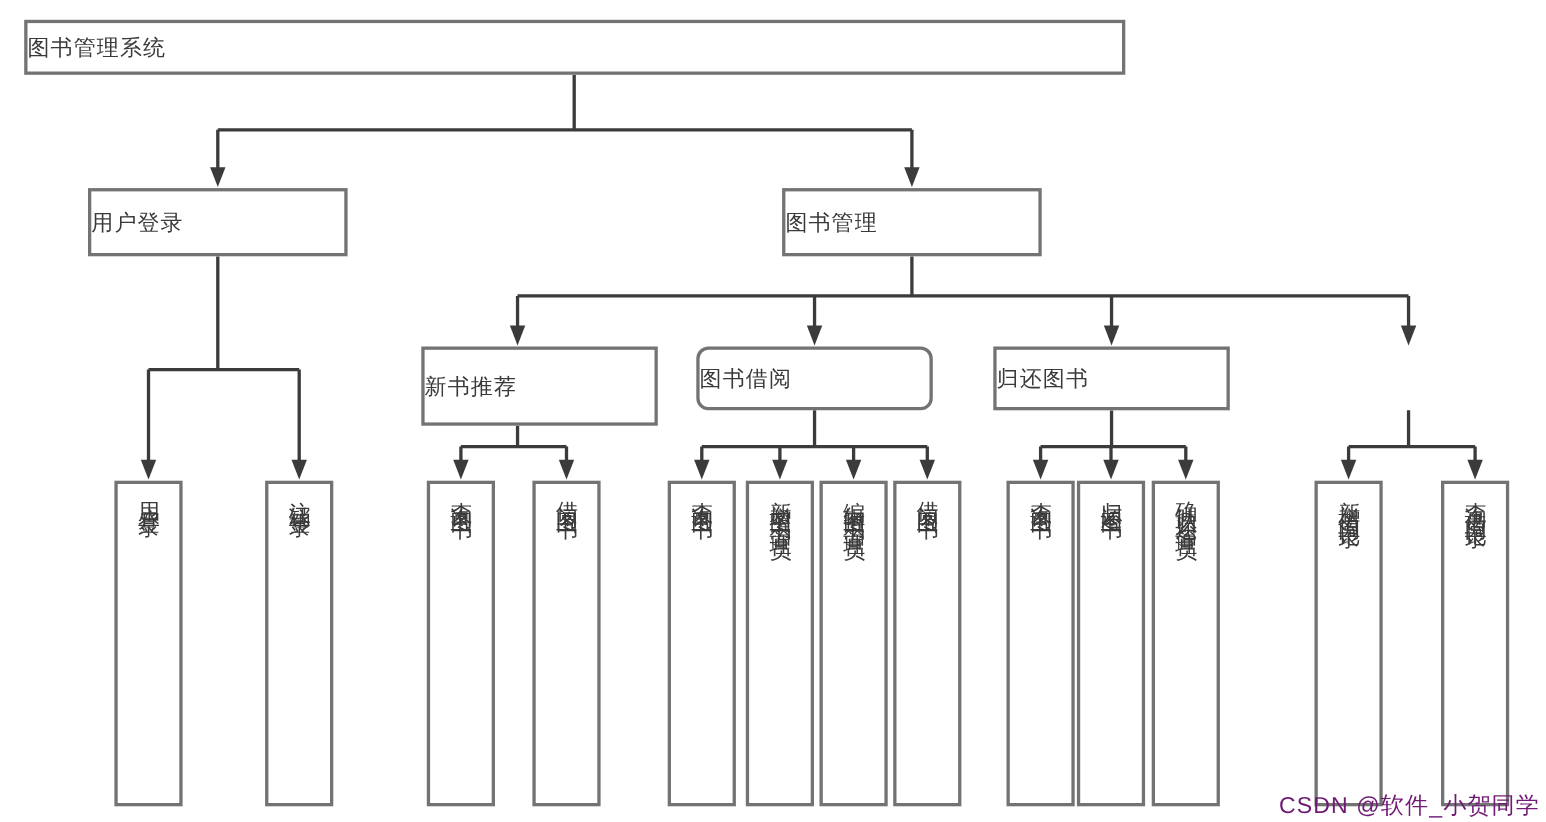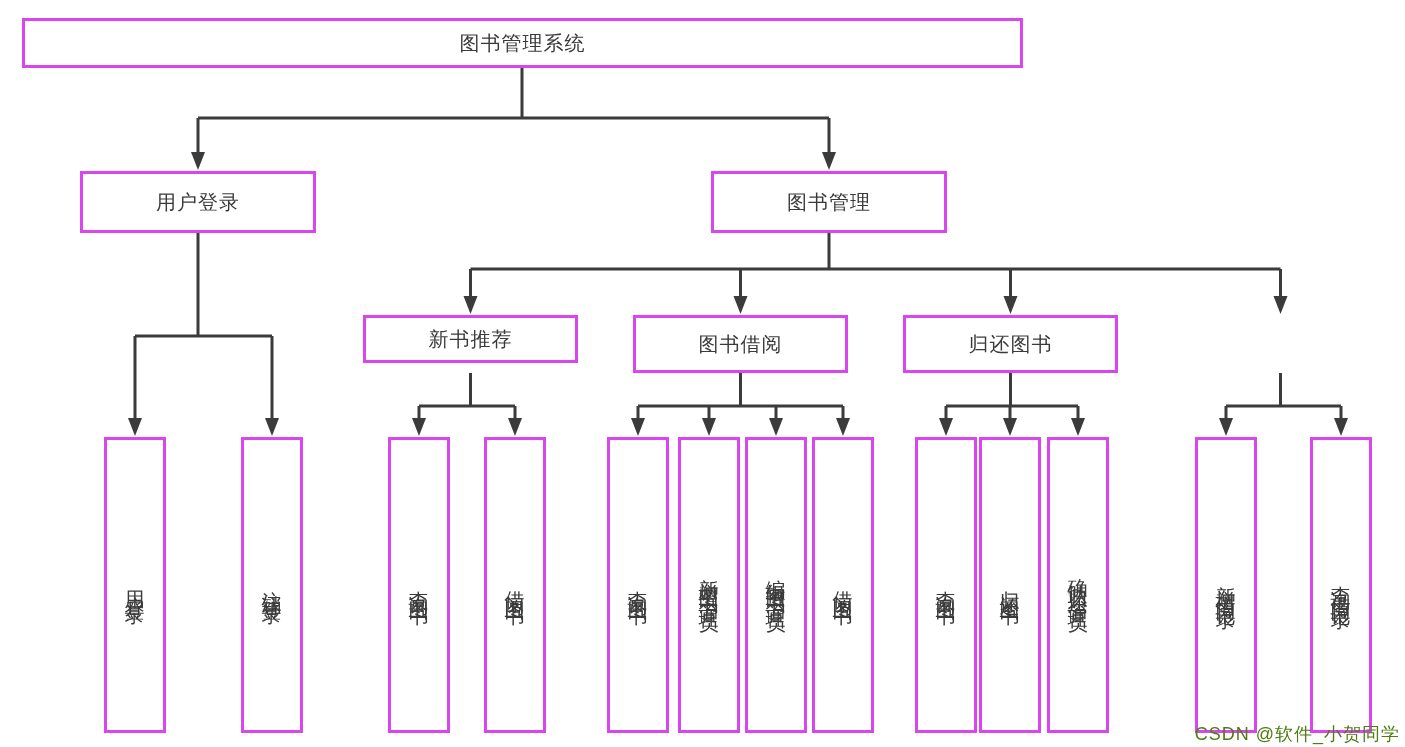--- a/index.html
+++ b/index.html
@@ -2,32 +2,32 @@
 <html><head>
 <meta charset="utf-8">
 <style>
   html,body{margin:0;padding:0;background:#ffffff;}
   #canvas{
     position:relative;width:1405px;height:747px;overflow:hidden;background:#ffffff;
     font-family:"Liberation Sans","DejaVu Sans",sans-serif;color:#3a3a3a;
   }
   #connectors{position:absolute;left:0;top:0;width:1405px;height:747px;pointer-events:none;}
   .box{
-    position:absolute;box-sizing:border-box;border:3px solid #d946ef;background:#ffffff;
-    display:flex;align-items:center;justify-content:center;z-index:2;
+    position:absolute;box-sizing:border-box;border:3px solid #737373;background:#ffffff;
+    display:flex;align-items:center;z-index:2;
   }
   .hbox{font-size:20px;letter-spacing:1px;white-space:nowrap;}
   .vbox{
     writing-mode:vertical-rl;text-orientation:mixed;
     font-size:20px;letter-spacing:5px;line-height:1;
   }
   .root-box{font-size:20px;}
   .watermark{
     position:absolute;right:5px;bottom:1px;z-index:6;
-    font-size:18px;letter-spacing:1px;color:#4d7c0f;white-space:nowrap;
+    font-size:21px;letter-spacing:1px;color:#701a75;white-space:nowrap;
   }
 </style>
 </head>
 <body>
 
 <div id="canvas">
 
   <svg id="connectors" viewBox="0 0 1405 747" xmlns="http://www.w3.org/2000/svg">
     <path d="M522 68 V118 M198 118 H829 M198 118 V156 M829 118 V156" stroke="#3b3b3b" stroke-width="3" fill="none"></path>
     <path d="M198 233 V336 M135 336 H272 M135 336 V421 M272 336 V421" stroke="#3b3b3b" stroke-width="3" fill="none"></path>
@@ -61,24 +61,24 @@
     <span>图书管理系统</span>
   </div>
 
   <div class="box hbox" style="left:80px;top:171px;width:236px;height:62px;">
     <span>用户登录</span>
   </div>
   <div class="box hbox" style="left:711px;top:171px;width:236px;height:62px;">
     <span>图书管理</span>
   </div>
 
-  <div class="box hbox" style="left:363px;top:315px;width:215px;height:48px;">
+  <div class="box hbox" style="left:383px;top:315px;width:215px;height:72px;">
     <span>新书推荐</span>
   </div>
-  <div class="box hbox" style="left:633px;top:315px;width:215px;height:58px;">
+  <div class="box hbox" style="left:633px;top:315px;width:215px;height:58px;border-radius:11px;">
     <span>图书借阅</span>
   </div>
   <div class="box hbox" style="left:903px;top:315px;width:215px;height:58px;">
     <span>归还图书</span>
   </div>
 
   <div class="box vbox" style="left:104px;top:437px;width:62px;height:296px;">
     <span>用户登录</span>
   </div>
   <div class="box vbox" style="left:241px;top:437px;width:62px;height:296px;">

